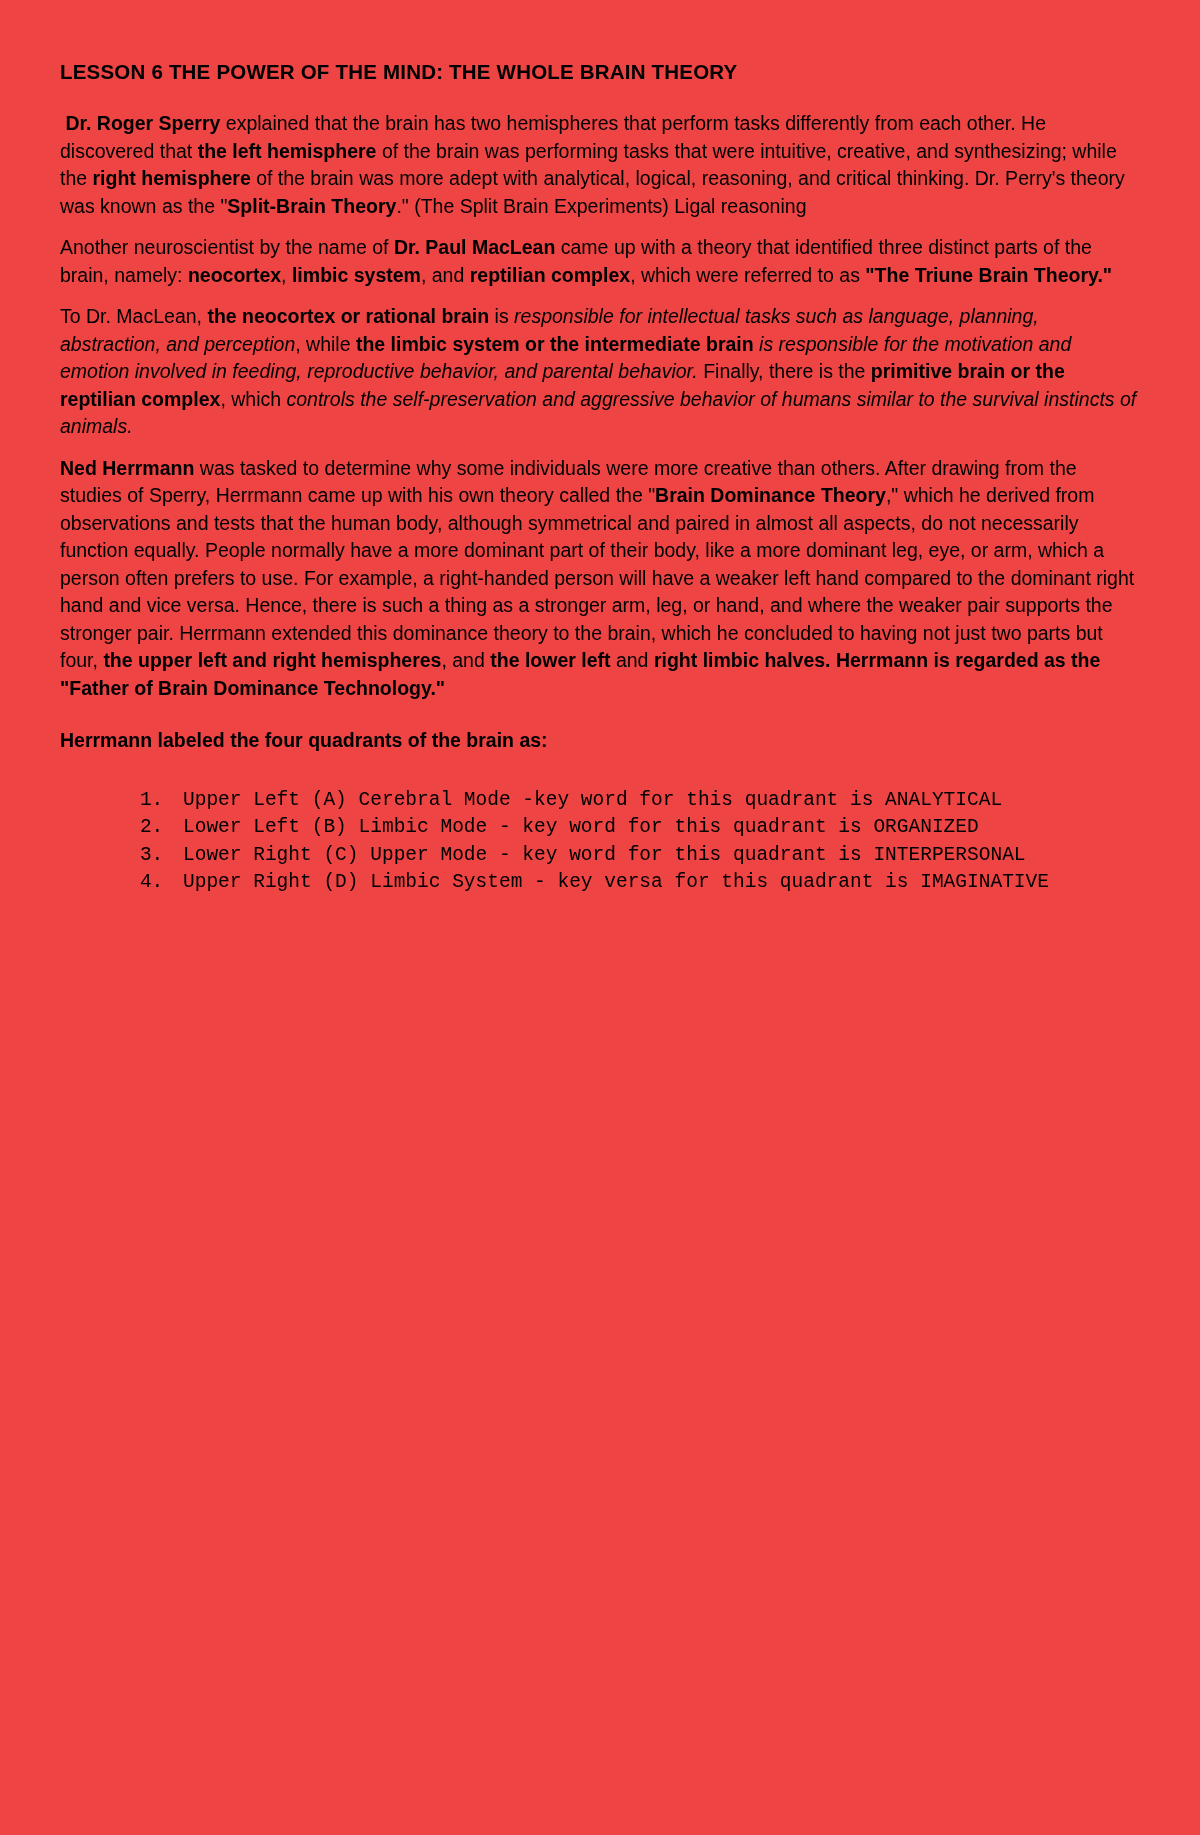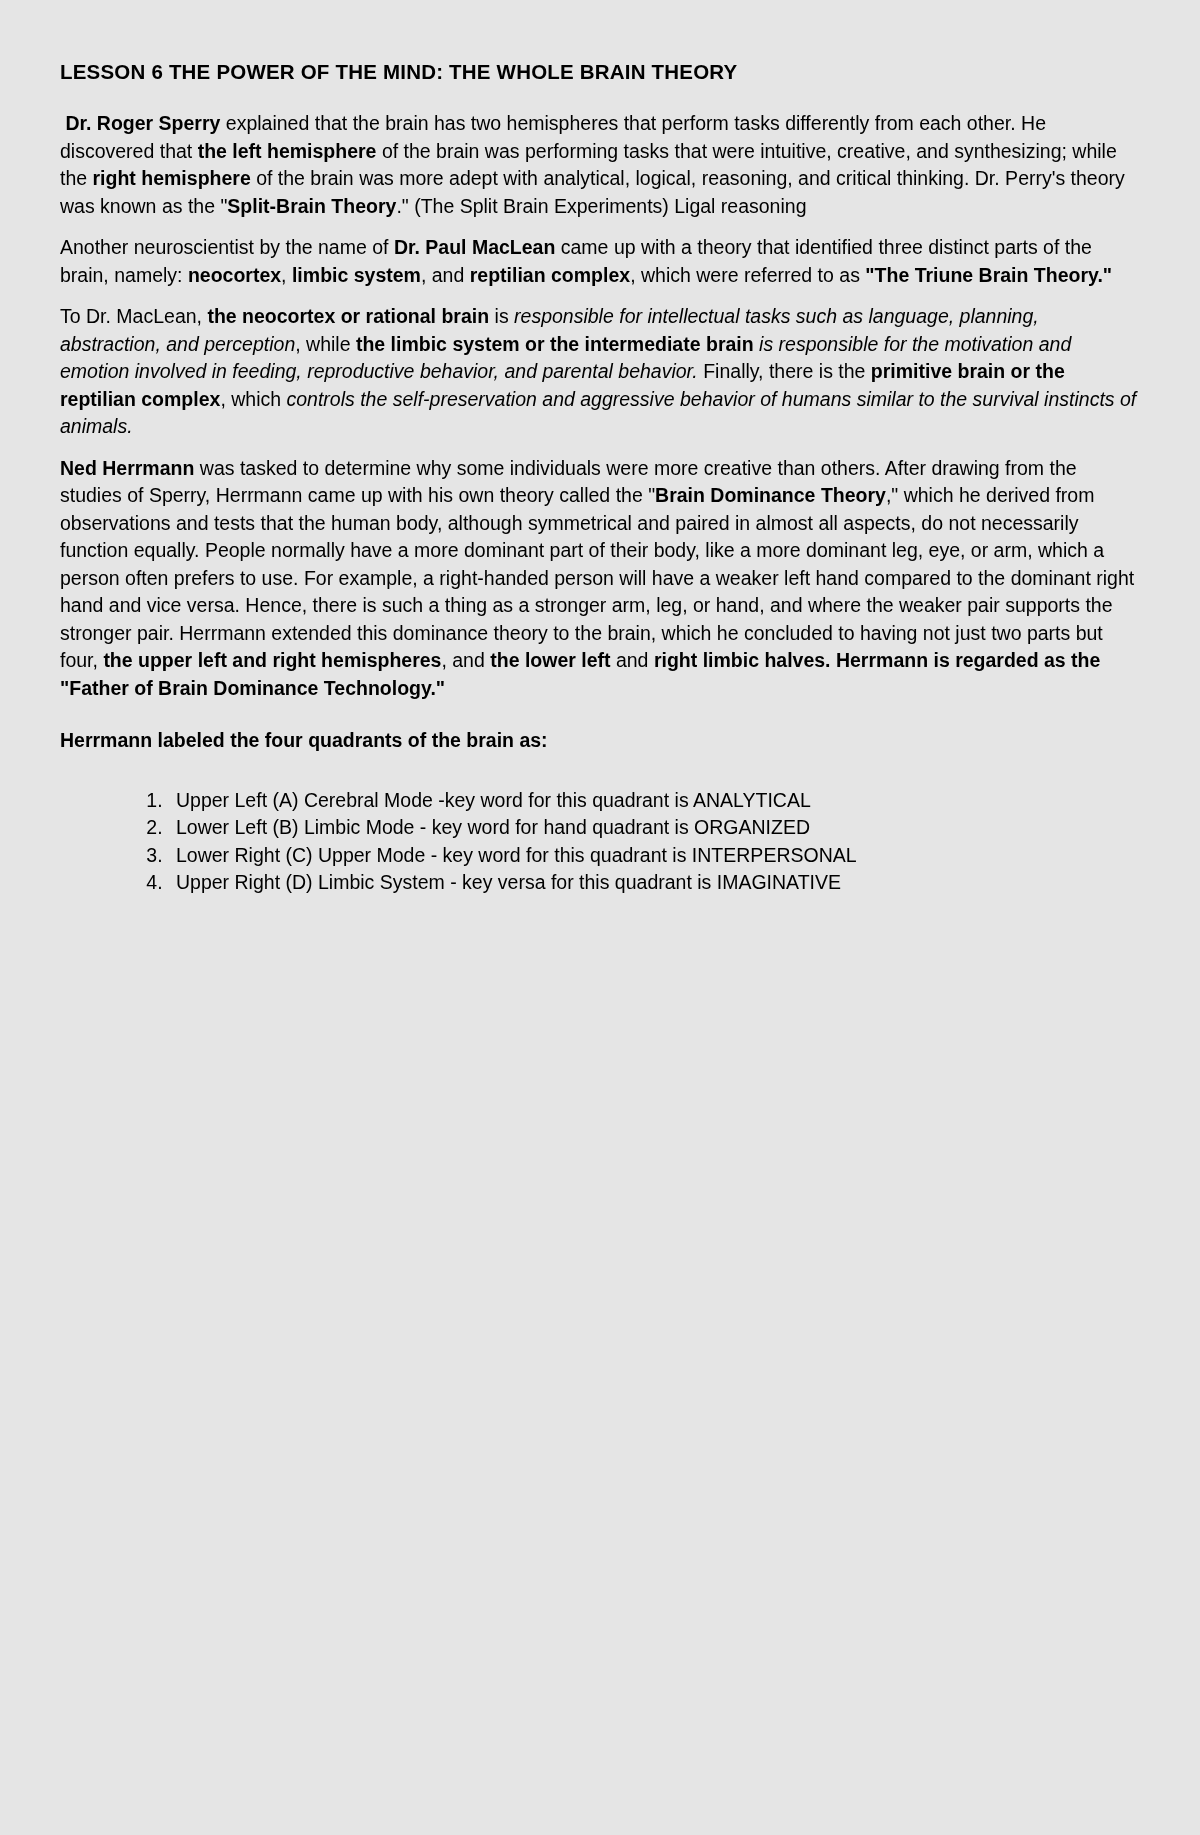--- a/index.html
+++ b/index.html
@@ -4,21 +4,21 @@
 <style>
   html, body {
     margin: 0;
     padding: 0;
     background: #ffffff;
   }
   .page {
     width: 1200px;
     height: 1835px;
     box-sizing: border-box;
-    background: #e5e5e5;
+    background: #ef4444;
     color: #000000;
     padding: 58px 60px 0 60px;
     font-family: "Liberation Sans", "DejaVu Sans", sans-serif;
     font-size: 19.5px;
     line-height: 27.5px;
     overflow: hidden;
   }
   .doc-title {
     font-size: 20.5px;
     font-weight: bold;
@@ -31,22 +31,23 @@
   }
   .run-bold   { font-weight: bold; }
   .run-italic { font-style: italic; }
   .list-heading {
     font-size: 19.5px;
     font-weight: bold;
     line-height: 27.5px;
     margin: 25px 0 32px 0;
   }
   ol.quadrants {
-    margin: 8px;
+    margin: 15px;
     padding-left: 100px;
+    font-family: Liberation Mono, monospace;
   }
   ol.quadrants li {
     padding-left: 8px;
     line-height: 27.5px;
   }
 </style>
 </head>
 <body>
 
 <div class="page">
@@ -56,17 +57,17 @@
       <p class="body-para"><span>&nbsp;</span><span class="run-bold">Dr. Roger Sperry</span><span> explained that the brain has two hemispheres that perform tasks differently from each other. He discovered that </span><span class="run-bold">the left hemisphere</span><span> of the brain was performing tasks that were intuitive, creative, and synthesizing; while the </span><span class="run-bold">right hemisphere</span><span> of the brain was more adept with analytical, logical, reasoning, and critical thinking. Dr. Perry's theory was known as the "</span><span class="run-bold">Split-Brain Theory</span><span>." (The Split Brain Experiments) Ligal reasoning</span></p>
       <p class="body-para"><span>Another neuroscientist by the name of </span><span class="run-bold">Dr. Paul MacLean</span><span> came up with a theory that identified three distinct parts of the brain, namely: </span><span class="run-bold">neocortex</span><span>, </span><span class="run-bold">limbic system</span><span>, and </span><span class="run-bold">reptilian complex</span><span>, which were referred to as </span><span class="run-bold">"The Triune Brain Theory."</span></p>
       <p class="body-para"><span>To Dr. MacLean, </span><span class="run-bold">the neocortex or rational brain</span><span> is </span><span class="run-italic">responsible for intellectual tasks such as language, planning, abstraction, and perception</span><span>, while </span><span class="run-bold">the limbic system or the intermediate brain</span><span> </span><span class="run-italic">is responsible for the motivation and emotion involved in feeding, reproductive behavior, and parental behavior.</span><span> Finally, there is the </span><span class="run-bold">primitive brain or the reptilian complex</span><span>, which </span><span class="run-italic">controls the self-preservation and aggressive behavior of humans similar to the survival instincts of animals.</span></p>
       <p class="body-para"><span class="run-bold">Ned Herrmann</span><span> was tasked to determine why some individuals were more creative than others. After drawing from the studies of Sperry, Herrmann came up with his own theory called the "</span><span class="run-bold">Brain Dominance Theory</span><span>," which he derived from observations and tests that the human body, although symmetrical and paired in almost all aspects, do not necessarily function equally. People normally have a more dominant part of their body, like a more dominant leg, eye, or arm, which a person often prefers to use. For example, a right-handed person will have a weaker left hand compared to the dominant right hand and vice versa. Hence, there is such a thing as a stronger arm, leg, or hand, and where the weaker pair supports the stronger pair. Herrmann extended this dominance theory to the brain, which he concluded to having not just two parts but four, </span><span class="run-bold">the upper left and right hemispheres</span><span>, and </span><span class="run-bold">the lower left</span><span> and </span><span class="run-bold">right limbic halves. Herrmann is regarded as the "Father of Brain Dominance Technology."</span></p>
     </div>
 
   <h2 class="list-heading">Herrmann labeled the four quadrants of the brain as:</h2>
 
   <ol class="quadrants">
       <li>Upper Left (A) Cerebral Mode -key word for this quadrant is ANALYTICAL</li>
-      <li>Lower Left (B) Limbic Mode - key word for hand quadrant is ORGANIZED</li>
+      <li>Lower Left (B) Limbic Mode - key word for this quadrant is ORGANIZED</li>
       <li>Lower Right (C) Upper Mode - key word for this quadrant is INTERPERSONAL</li>
       <li>Upper Right (D) Limbic System - key versa for this quadrant is IMAGINATIVE</li>
     </ol>
 </div>
 
 </body></html>

